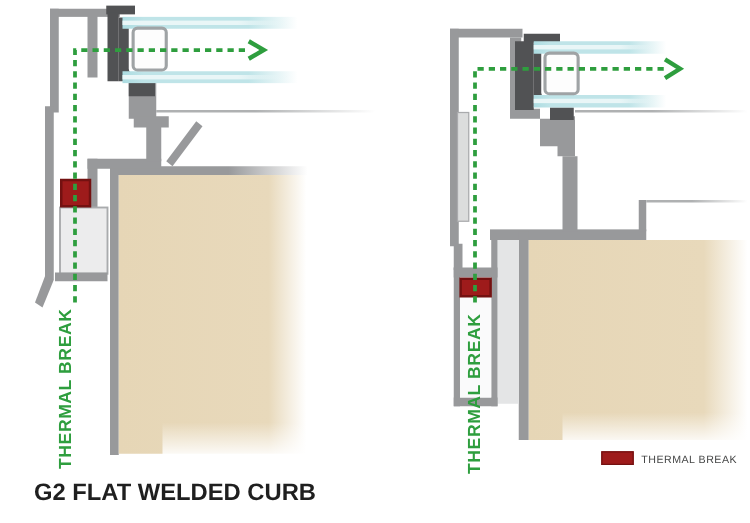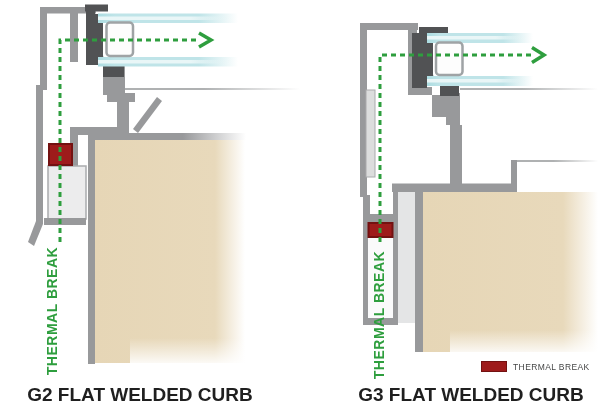--- a/index.html
+++ b/index.html
@@ -162,15 +162,14 @@
 
   <div class="vlabel" style="left:-23px;top:303px;">THERMAL BREAK</div>
   <div class="vlabel" style="left:304px;top:307px;">THERMAL BREAK</div>
 
   <div class="legend">
     <span class="legend-swatch"></span>
     <span class="legend-label">THERMAL BREAK</span>
   </div>
 
   <div class="title" style="left:25px;top:384px;width:230px;">G2 FLAT WELDED CURB</div>
-  <div class="title" style="left:351px;top:384px;width:240px;">G3 FLAT WELDED CURB</div>
 
 </div>
 
 </body></html>

